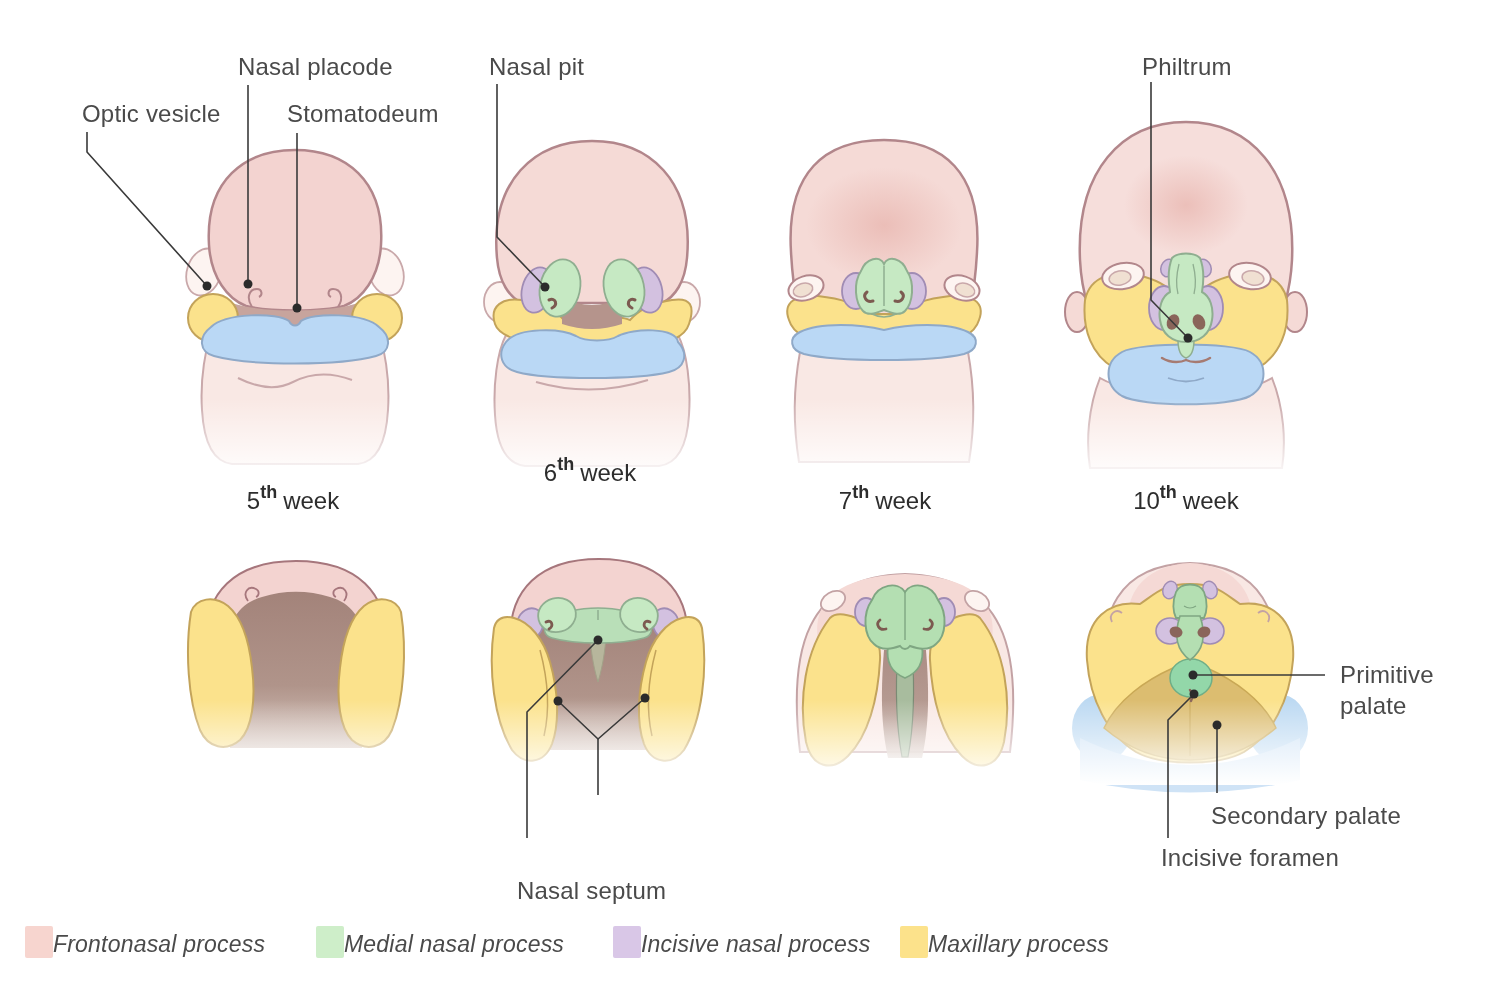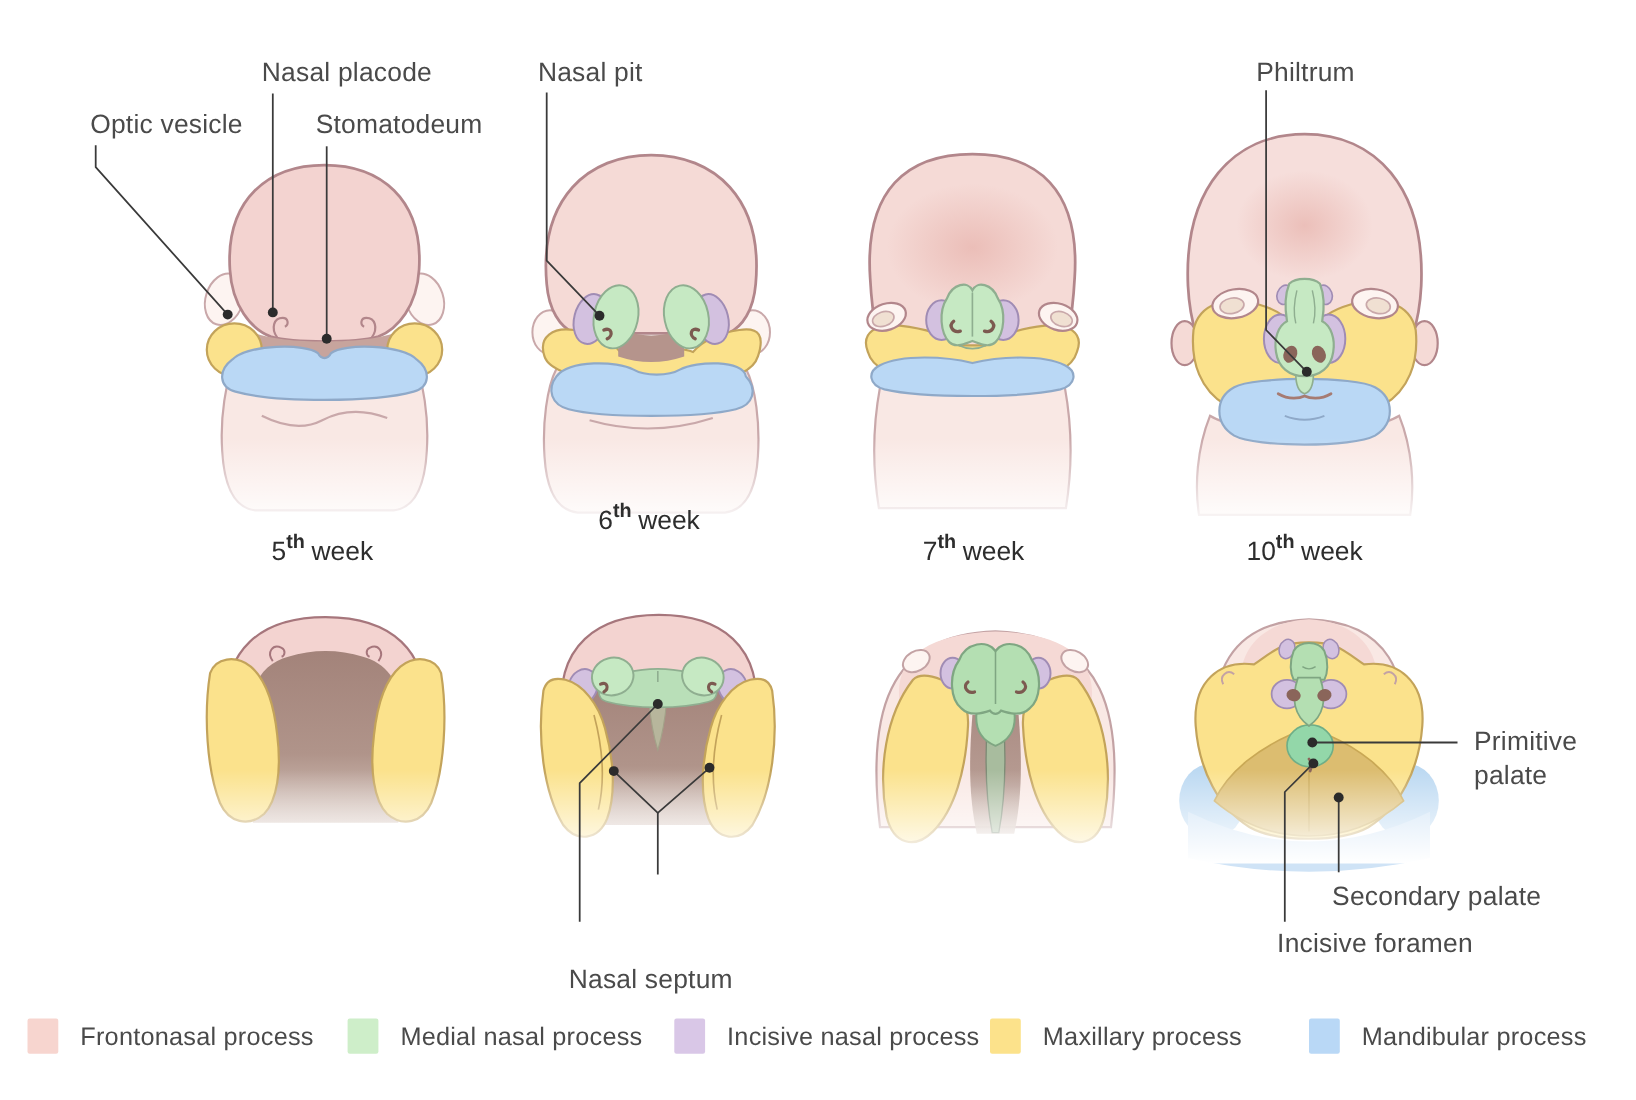--- a/index.html
+++ b/index.html
@@ -4,21 +4,21 @@
 <style>
   html,body{margin:0;padding:0;background:#fff;}
   .canvas{position:relative;width:1487px;height:1000px;background:#ffffff;overflow:hidden;
           font-family:"Liberation Sans", sans-serif;}
   .canvas svg{position:absolute;left:0;top:0;}
   .lbl{position:absolute;font-size:24px;color:#4a4a4a;white-space:nowrap;letter-spacing:.2px;}
   .lbl.wrap{white-space:normal;width:116px;line-height:1.3;}
   .wk{position:absolute;transform:translateX(-50%);font-size:24px;color:#2d2d2d;white-space:nowrap;}
   .wk sup{font-size:18px;position:relative;top:-2px;font-weight:bold;}
   .wk-word{margin-left:6px;}
-  .legend-item{position:absolute;top:926px;display:flex;align-items:center;gap:20px;}
+  .legend-item{position:absolute;top:926px;display:flex;align-items:flex-end;font-style:italic;}
   .swatch{display:inline-block;width:28px;height:32px;border-radius:2px;}
   .legend-label{font-size:23px;color:#4a4a4a;letter-spacing:.2px;}
 </style>
 </head>
 <body>
 
 <div class="canvas">
 
 <svg width="1487" height="1000" viewBox="0 0 1487 1000">
   <defs>
@@ -238,18 +238,14 @@
   <span class="legend-label">Medial nasal process</span>
 </div>
 <div class="legend-item" style="left:613px">
   <span class="swatch" style="background: rgb(217, 199, 231);"></span>
   <span class="legend-label">Incisive nasal process</span>
 </div>
 <div class="legend-item" style="left:900px">
   <span class="swatch" style="background: rgb(252, 226, 139);"></span>
   <span class="legend-label">Maxillary process</span>
 </div>
-<div class="legend-item" style="left:1190px">
-  <span class="swatch" style="background: rgb(185, 216, 246);"></span>
-  <span class="legend-label">Mandibular process</span>
-</div>
 
 </div>
 
 </body></html>

